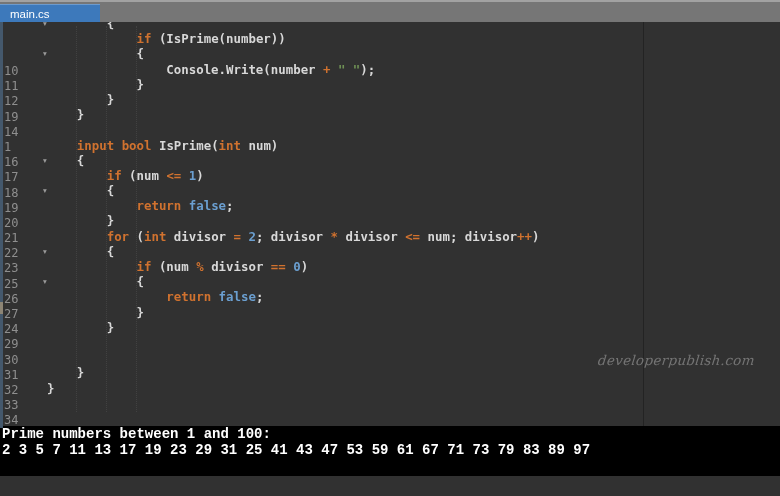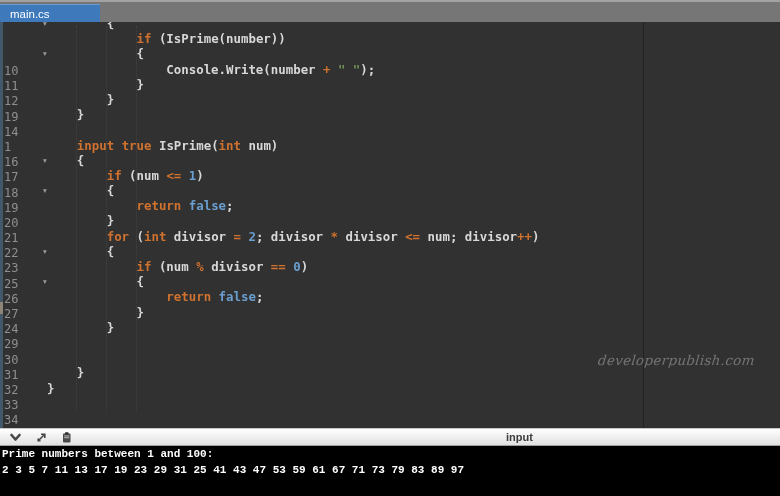--- a/index.html
+++ b/index.html
@@ -81,23 +81,23 @@
     position:absolute;top:1px;width:18px;height:15px;cursor:pointer;
     display:flex;align-items:center;justify-content:center;
   }
   .tool-btn svg{display:block;}
   .input-label{
     position:absolute;left:506px;top:0;height:19px;line-height:17px;
     font-size:11px;font-weight:bold;color:#3c3c3c;
   }
   
   .console{
-    position:absolute;top:446px;left:0;width:780px;height:50px;
+    position:absolute;top:426px;left:0;width:780px;height:50px;
     background:var(--console-bg);color:var(--console-text);
-    font-family:"Liberation Mono",monospace;font-size:11px;font-weight:bold;
+    font-family:"Liberation Mono",monospace;font-size:14px;font-weight:bold;
     padding:1px 0 0 2px;box-sizing:border-box;
   }
   .console .cline{height:15.5px;line-height:15.5px;white-space:pre;}
 </style>
 </head>
 <body>
 
 <div class="tabbar">
   <div class="tab">
     <span>main.cs</span>
@@ -142,21 +142,21 @@
       <div class="line">
         <span class="num">16</span>
         <span class="codetext"><span class="tk-pl">    }</span></span>
       </div>
       <div class="line">
         <span class="num">17</span>
         <span class="codetext"></span>
       </div>
       <div class="line">
         <span class="num">18</span>
-        <span class="codetext"><span class="tk-pl">    </span><span class="tk-kw">input</span><span class="tk-pl"> </span><span class="tk-kw">true</span><span class="tk-pl"> IsPrime(</span><span class="tk-kw">int</span><span class="tk-pl"> num)</span></span>
+        <span class="codetext"><span class="tk-pl">    </span><span class="tk-kw">input</span><span class="tk-pl"> </span><span class="tk-kw">bool</span><span class="tk-pl"> IsPrime(</span><span class="tk-kw">int</span><span class="tk-pl"> num)</span></span>
       </div>
       <div class="line">
         <span class="num">19</span>
         <span class="fold">▾</span>
         <span class="codetext"><span class="tk-pl">    {</span></span>
       </div>
       <div class="line">
         <span class="num">20</span>
         <span class="codetext"><span class="tk-pl">        </span><span class="tk-kw">if</span><span class="tk-pl"> (num </span><span class="tk-op">&lt;=</span><span class="tk-pl"> </span><span class="tk-num">1</span><span class="tk-pl">)</span></span>
       </div>

